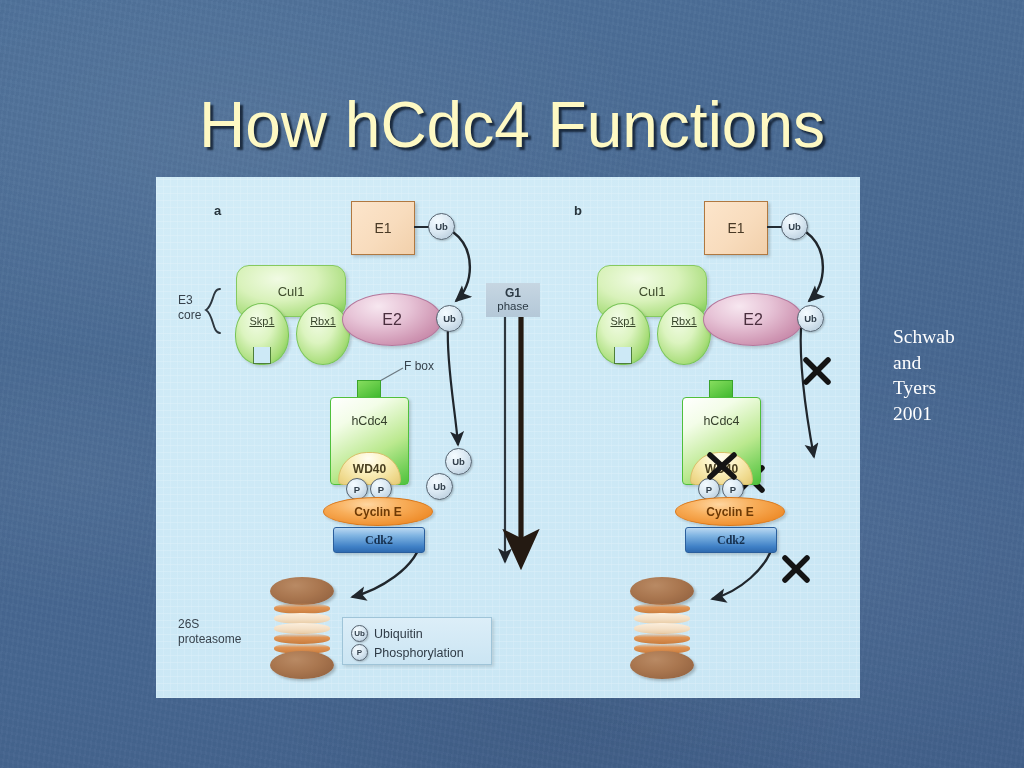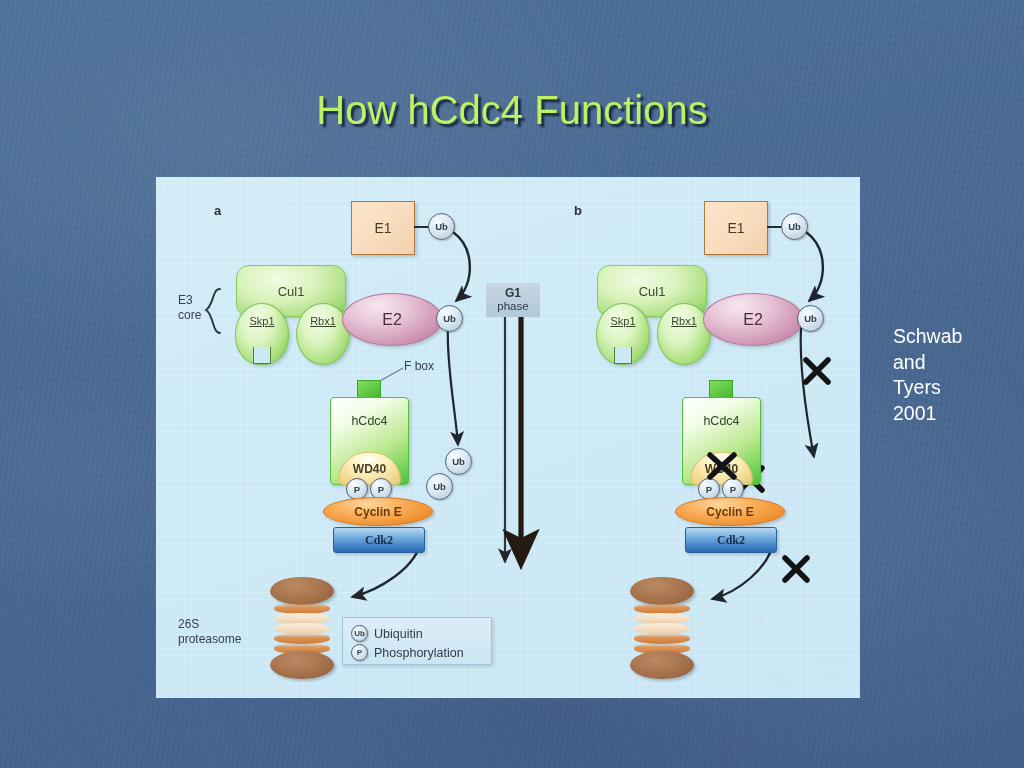--- a/index.html
+++ b/index.html
@@ -29,37 +29,38 @@
       repeating-linear-gradient(97deg, rgba(255,255,255,0.018) 0 2px, rgba(0,0,0,0.012) 2px 5px),
       repeating-linear-gradient(12deg, rgba(255,255,255,0.012) 0 3px, rgba(0,0,0,0.010) 3px 7px);
     opacity:.9;
   }
 
   
   #slide-title {
     position: absolute;
     left: 0; top: 88px; width: 1024px;
     text-align: center;
-    font-size: 40px;
+    font-size: 64px;
     font-weight: 400;
-    color: #bef264;
+    color: #fef9c3;
     letter-spacing: 0px;
     text-shadow: 3px 3px 2px rgba(10,20,35,0.75);
     z-index: 5;
   }
 
   
   #citation {
     position: absolute;
     left: 893px; top: 324px;
     width: 115px;
     font-size: 19.5px;
     line-height: 1.32;
     color: #ffffff;
     z-index: 5;
+    font-family: Liberation Serif, serif;
   }
   #citation div { white-space: nowrap; }
 
   
   #figure {
     position: absolute;
     left: 156px; top: 177px;
     width: 704px; height: 521px;
     background: linear-gradient(160deg,#d2ecf7 0%, #cde9f6 45%, #c9e6f4 100%);
     z-index: 4;

